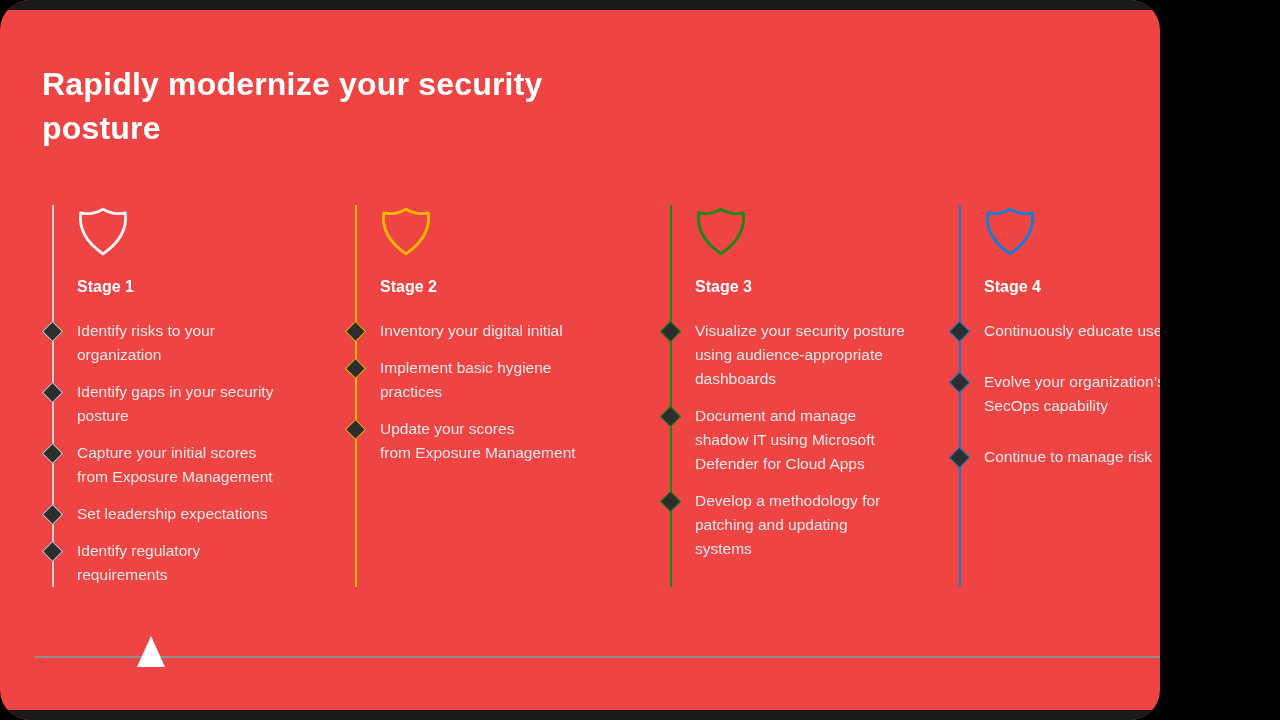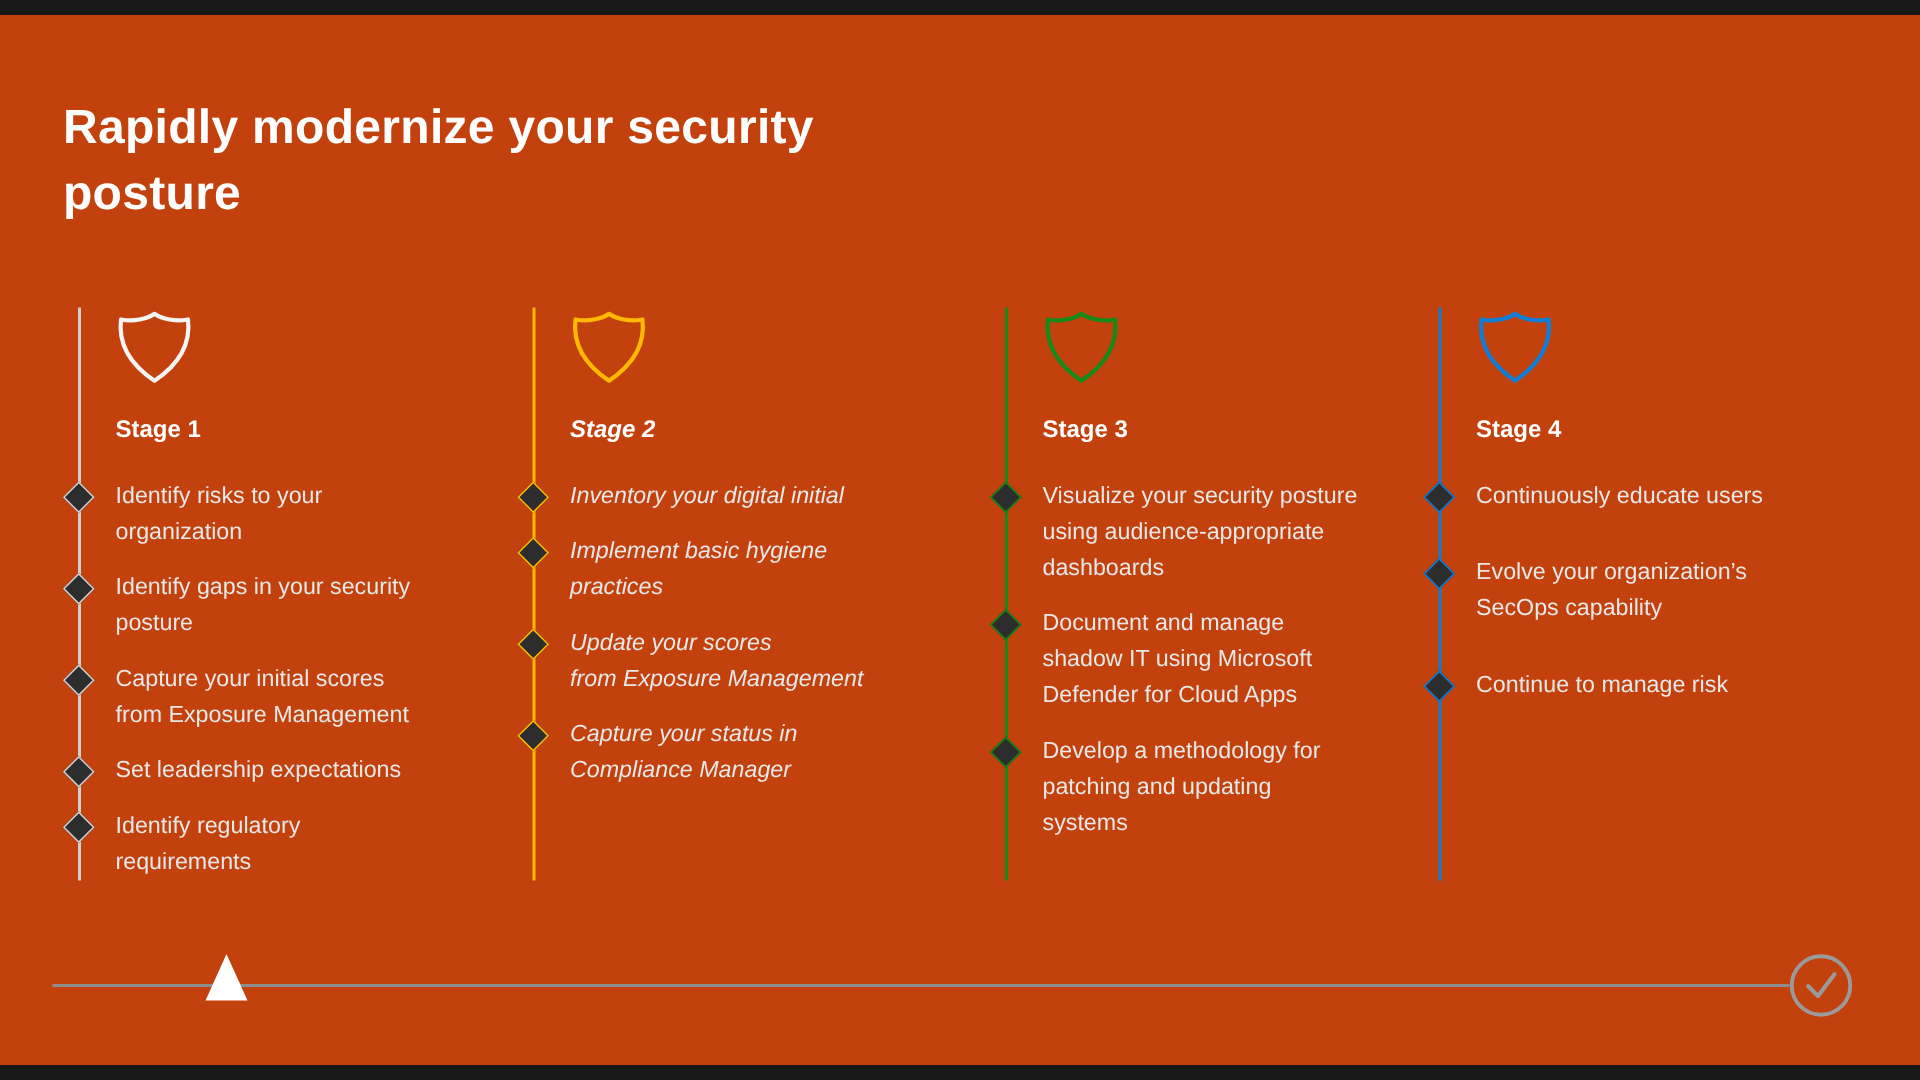--- a/index.html
+++ b/index.html
@@ -2,24 +2,25 @@
 <html><head>
 <meta charset="utf-8">
 <style>
   html, body { margin: 0; padding: 0; }
   body {
     font-family: "Liberation Sans", sans-serif;
     background: #000;
   }
   .slide {
     position: relative;
-    width: 1280px;
+    width: 1160px;
     height: 720px;
-    background: #c2410c;
+    background: #ef4444;
     overflow: hidden;
+    border-radius: 30px;
   }
   .edge-bar {
     position: absolute;
     left: 0; width: 1280px; height: 10px;
     background: #191919;
   }
   .edge-bar.top { top: 0; }
   .edge-bar.bottom { bottom: 0; }
 
   .slide-title {
@@ -126,34 +127,32 @@
       <li class="bullet"><span class="diamond"></span><span class="bullet-text">Identify gaps in your security
 posture</span></li>
       <li class="bullet"><span class="diamond"></span><span class="bullet-text">Capture your initial scores
 from Exposure Management</span></li>
       <li class="bullet"><span class="diamond"></span><span class="bullet-text">Set leadership expectations</span></li>
       <li class="bullet"><span class="diamond"></span><span class="bullet-text">Identify regulatory
 requirements</span></li>
     </ul>
   </div>
 
-  <div class="column" style="left: 345px; font-style: italic; --accent: #ffb900; --shield: #ffb900;">
+  <div class="column" style="left: 345px; --accent: #ffb900; --shield: #ffb900;">
     <div class="rail"></div>
     <svg class="shield" viewBox="0 0 64 60">
       <path d="M32 4.5 C26.5 8.5, 15.5 10.8, 6.5 8.8 C5 21, 7.5 39, 32 55.5 C56.5 39, 59 21, 57.5 8.8 C48.5 10.8, 37.5 8.5, 32 4.5 Z" fill="none" stroke-width="3.2" stroke-linejoin="round"></path>
     </svg>
     <h2 class="stage-title">Stage 2</h2>
     <ul class="bullets">
       <li class="bullet"><span class="diamond"></span><span class="bullet-text">Inventory your digital initial</span></li>
       <li class="bullet"><span class="diamond"></span><span class="bullet-text">Implement basic hygiene
 practices</span></li>
       <li class="bullet"><span class="diamond"></span><span class="bullet-text">Update your scores
 from Exposure Management</span></li>
-      <li class="bullet"><span class="diamond"></span><span class="bullet-text">Capture your status in
-Compliance Manager</span></li>
     </ul>
   </div>
 
   <div class="column" style="left: 660px; --accent: #168916; --shield: #168916;">
     <div class="rail"></div>
     <svg class="shield" viewBox="0 0 64 60">
       <path d="M32 4.5 C26.5 8.5, 15.5 10.8, 6.5 8.8 C5 21, 7.5 39, 32 55.5 C56.5 39, 59 21, 57.5 8.8 C48.5 10.8, 37.5 8.5, 32 4.5 Z" fill="none" stroke-width="3.2" stroke-linejoin="round"></path>
     </svg>
     <h2 class="stage-title">Stage 3</h2>
     <ul class="bullets">

